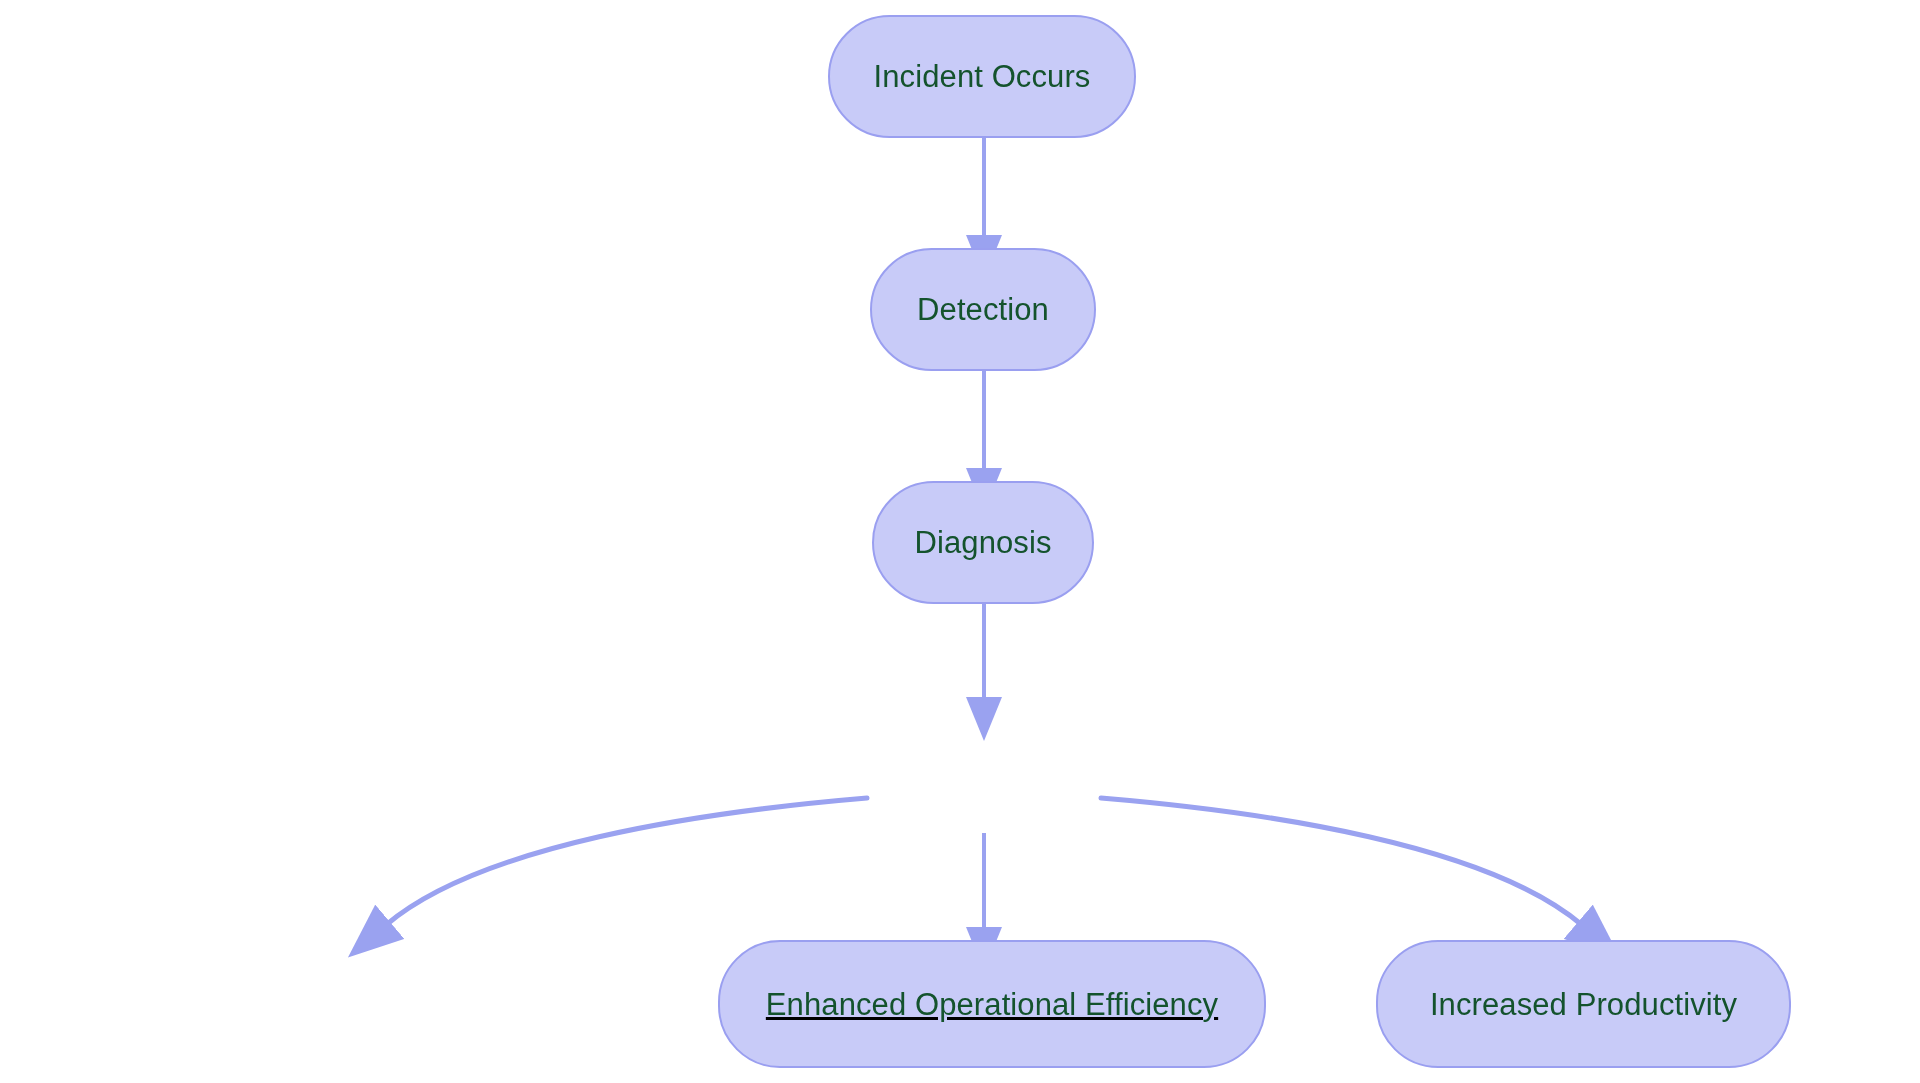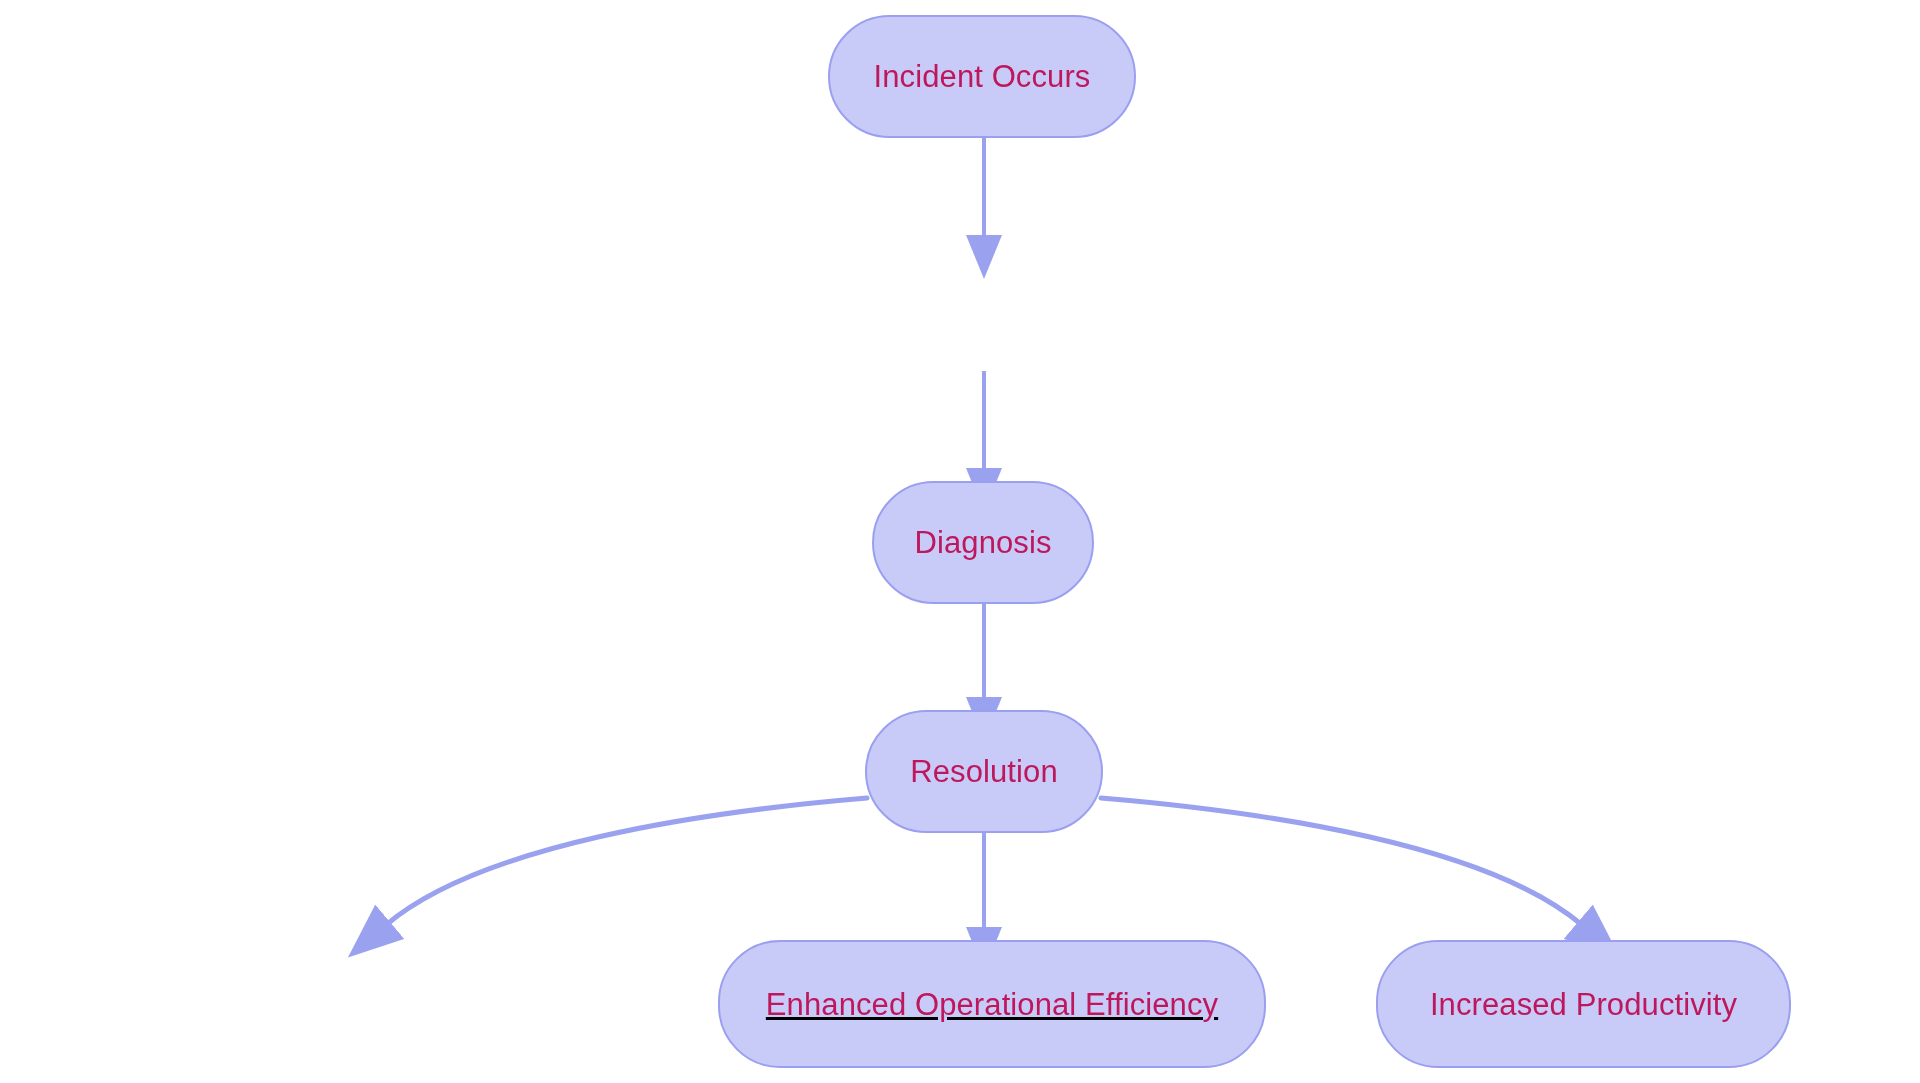--- a/index.html
+++ b/index.html
@@ -32,21 +32,21 @@
     box-sizing: border-box;
     display: flex;
     align-items: center;
     justify-content: center;
     background: #c8cbf8;
     border: 2px solid #9a9ff0;
     border-radius: 62px;
     z-index: 2;
   }
   .node-label {
-    color: #be185d;
+    color: #14532d;
     font-family: "Liberation Sans", sans-serif;
     font-size: 31px;
     font-weight: 400;
     letter-spacing: 0.1px;
     white-space: nowrap;
     line-height: 1;
     user-select: none;
   }
 </style>
 </head>
@@ -71,28 +71,28 @@
 
     <line x1="984" y1="833" x2="984" y2="931" stroke="#9aa2f0" stroke-width="4" marker-end="url(#arrowhead)"></line>
 
     <path d="M 1101 798 C 1268 812, 1488 845, 1582 925" fill="none" stroke="#9aa2f0" stroke-width="5" stroke-linecap="round" marker-end="url(#arrowhead)"></path>
   </svg>
 
   <div class="node" style="left:828px; top:15px; width:308px; height:123px;">
     <span class="node-label">Incident Occurs</span>
   </div>
 
+  <div class="node" style="left:870px; top:248px; width:226px; height:123px;">
+    <span class="node-label">Detection</span>
+  </div>
 
   <div class="node" style="left:872px; top:481px; width:222px; height:123px;justify-content:center;">
     <span class="node-label">Diagnosis</span>
   </div>
 
-  <div class="node" style="left:865px; top:710px; width:238px; height:123px;">
-    <span class="node-label">Resolution</span>
-  </div>
 
 
   <div class="node" style="left:718px; top:940px; width:548px; height:128px;text-decoration:underline;">
     <span class="node-label">Enhanced Operational Efficiency</span>
   </div>
 
   <div class="node" style="left:1376px; top:940px; width:415px; height:128px;text-align:right;">
     <span class="node-label">Increased Productivity</span>
   </div>
 

